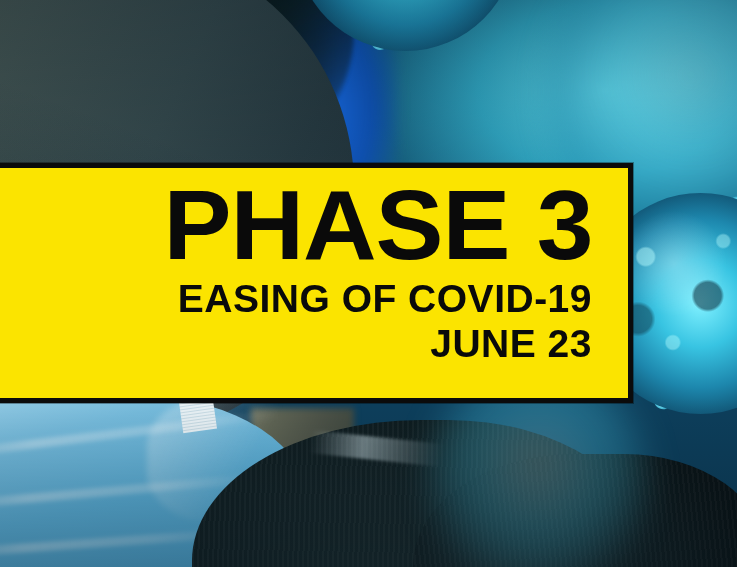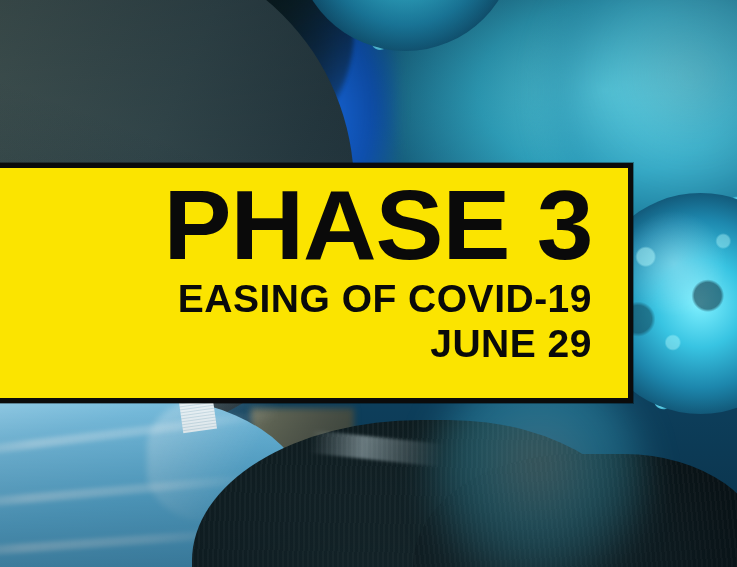--- a/index.html
+++ b/index.html
@@ -319,17 +319,17 @@
       </div>
     <div class="virus-core" id="virus-lower"></div>
 
     <div class="grade"></div>
   </div>
 
   <div class="banner">
     <div class="banner-inner">
       <div class="headline">PHASE 3</div>
       <div class="subline" id="sub-1">EASING OF COVID-19</div>
-      <div class="subline">JUNE 29</div>
+      <div class="subline">JUNE 23</div>
     </div>
   </div>
 
 </div>
 
 </body></html>

